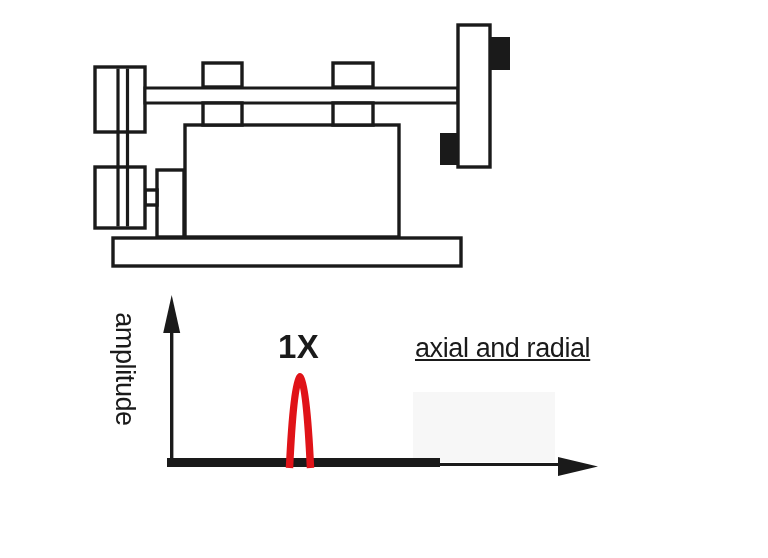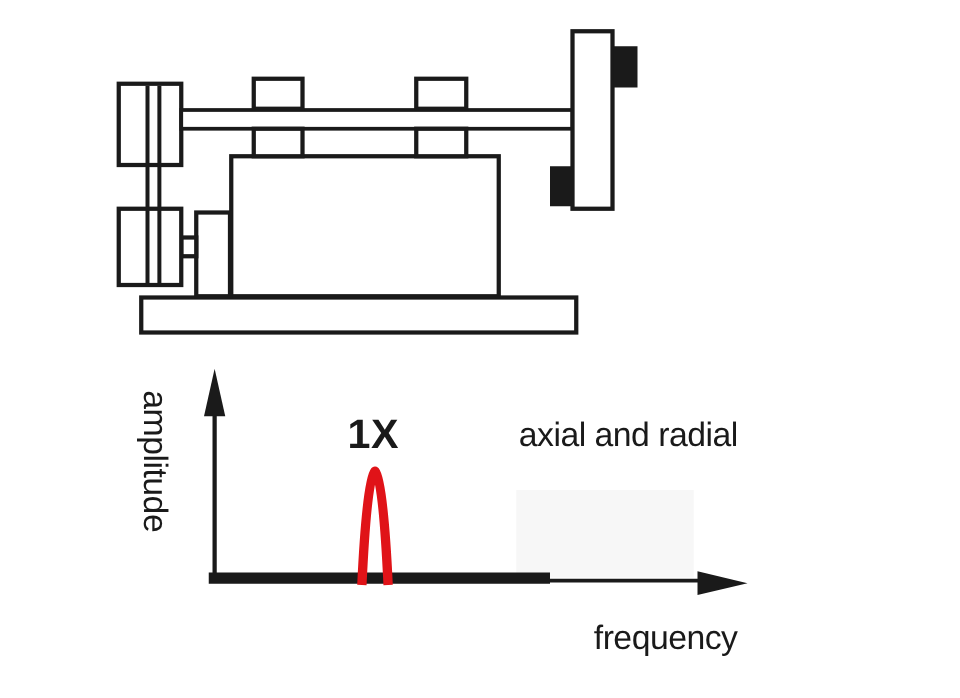--- a/index.html
+++ b/index.html
@@ -88,17 +88,16 @@
 
       <path d="M 289.5 468 C 292 415 295.5 382 300 377
                C 304.5 382 308 415 310.5 468" fill="none" stroke="#e01318" stroke-width="7.5" stroke-linejoin="round" stroke-linecap="butt"></path>
     </g>
   </svg>
 
   <div class="label axis-label y-axis-label">amplitude</div>
 
   <div class="label peak-label" style="left:278px; top:330px;">1X</div>
 
-  <div class="label axis-label" style="left:415px; top:335px;">axial and radial</div>
+  <div class="label axis-label" style="left:415px; top:335px;text-decoration:underline;">axial and radial</div>
 
-  <div class="label axis-label" style="left:475px; top:497px;">frequency</div>
 
 </div>
 
 </body></html>

